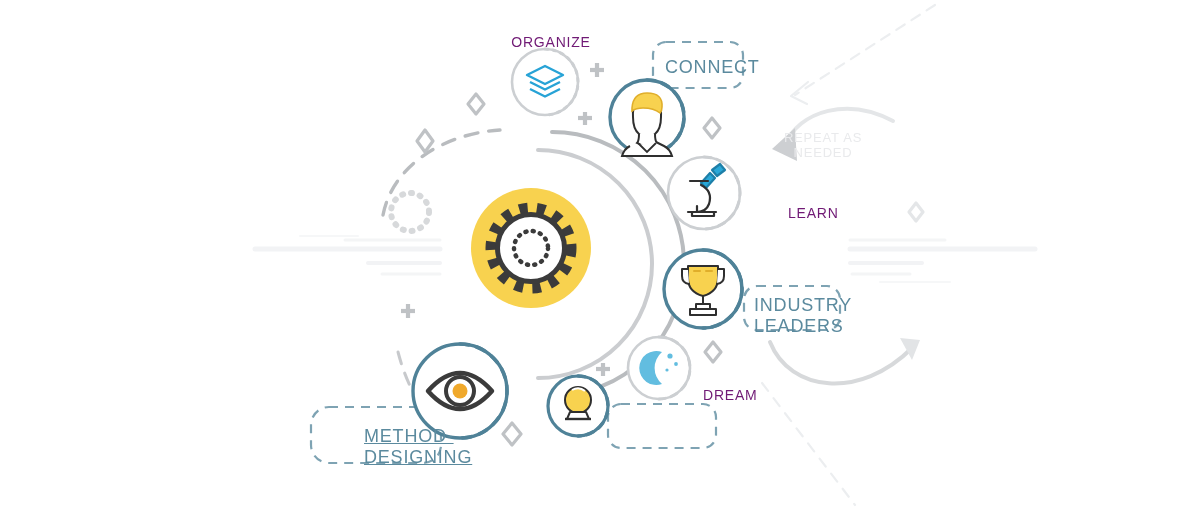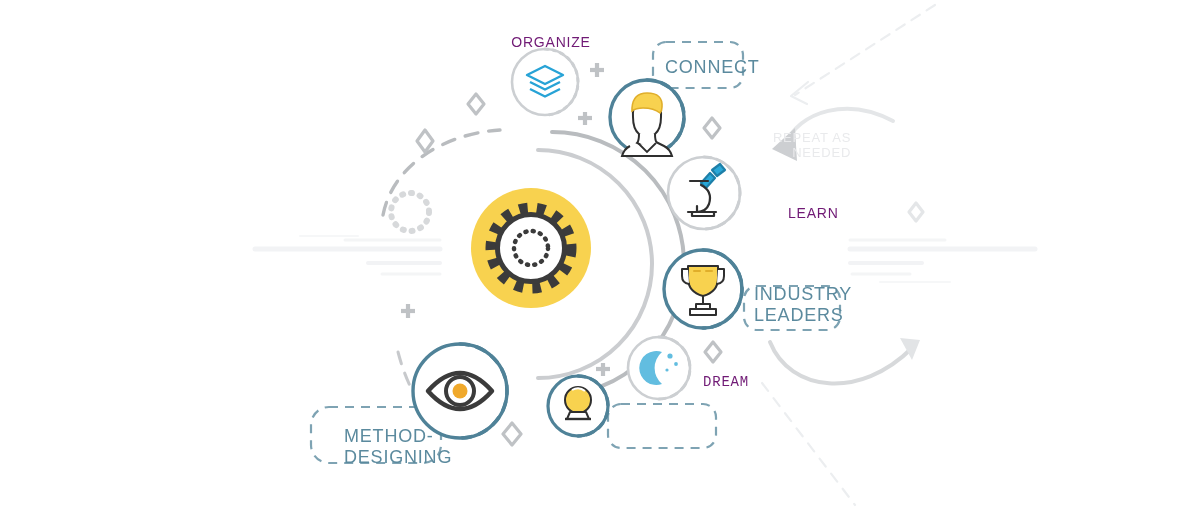--- a/index.html
+++ b/index.html
@@ -20,21 +20,21 @@
   #scene { position: absolute; left: 0; top: 0; width: 1200px; height: 514px; }
   .lbl {
     position: absolute;
     font-family: "Liberation Sans", sans-serif;
     letter-spacing: 0.8px;
     line-height: 1.15;
     white-space: pre-line;
     user-select: none;
   }
   .lbl-muted { color: #701a75; font-size: 14px; font-weight: 400; }
-  .lbl-faint  { color: #e9eaec; font-size: 13px; font-weight: 400; text-align: right; }
+  .lbl-faint  { color: #e9eaec; font-size: 13px; font-weight: 400; text-align: center; margin-left: 11px; }
   .lbl-teal  { color: #5b8a9e; font-size: 18px; font-weight: 400; }
 </style>
 </head>
 <body>
 
 <div id="canvas">
 
   <svg id="scene" viewBox="0 0 1200 514" xmlns="http://www.w3.org/2000/svg">
 
     <g stroke-linecap="round">
@@ -200,25 +200,25 @@
     </g>
 
   </svg>
 
   <div class="lbl lbl-muted" style="left:551px; top:34px; transform:translateX(-50%);">ORGANIZE</div>
 
   <div class="lbl lbl-teal" style="left:665px; top:57px;">CONNECT</div>
 
   <div class="lbl lbl-muted" style="left:788px; top:205px;">LEARN</div>
 
-  <div class="lbl lbl-teal" style="left:754px; top:284px;">INDUSTRY
+  <div class="lbl lbl-teal" style="left:754px; top:295px;">INDUSTRY
 LEADERS</div>
 
-  <div class="lbl lbl-muted" style="left:703px; top:374px;font-family:Liberation Mono, monospace;">DREAM</div>
-
-
-  <div class="lbl lbl-teal" style="left:344px; top:426px;">METHOD-
+  <div class="lbl lbl-muted" style="left:703px; top:387px;">DREAM</div>
+
+
+  <div class="lbl lbl-teal" style="left:364px; top:426px;text-decoration:underline;">METHOD-
 DESIGNING</div>
 
   <div class="lbl lbl-faint" style="left:812px; top:131px; transform:translateX(-50%);">REPEAT AS
 NEEDED</div>
 
 </div>
 
 </body></html>

